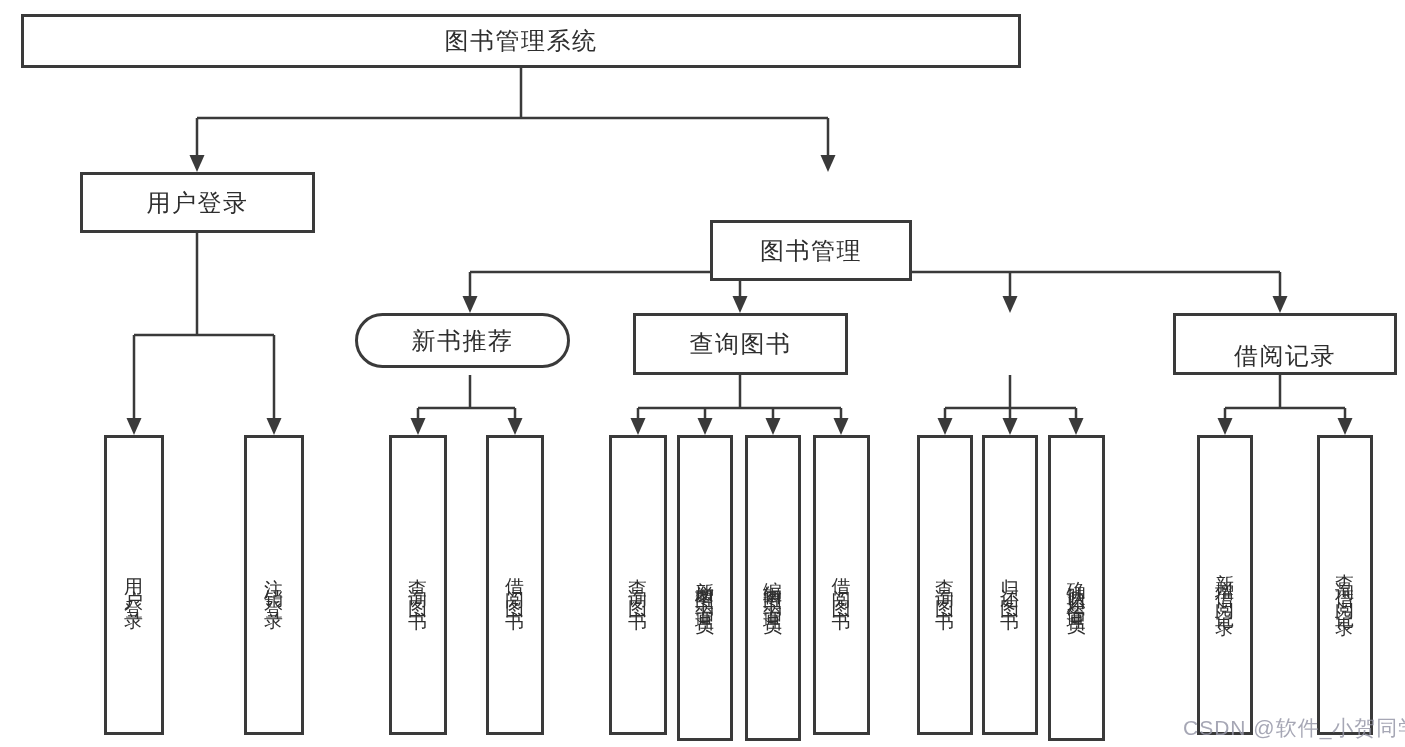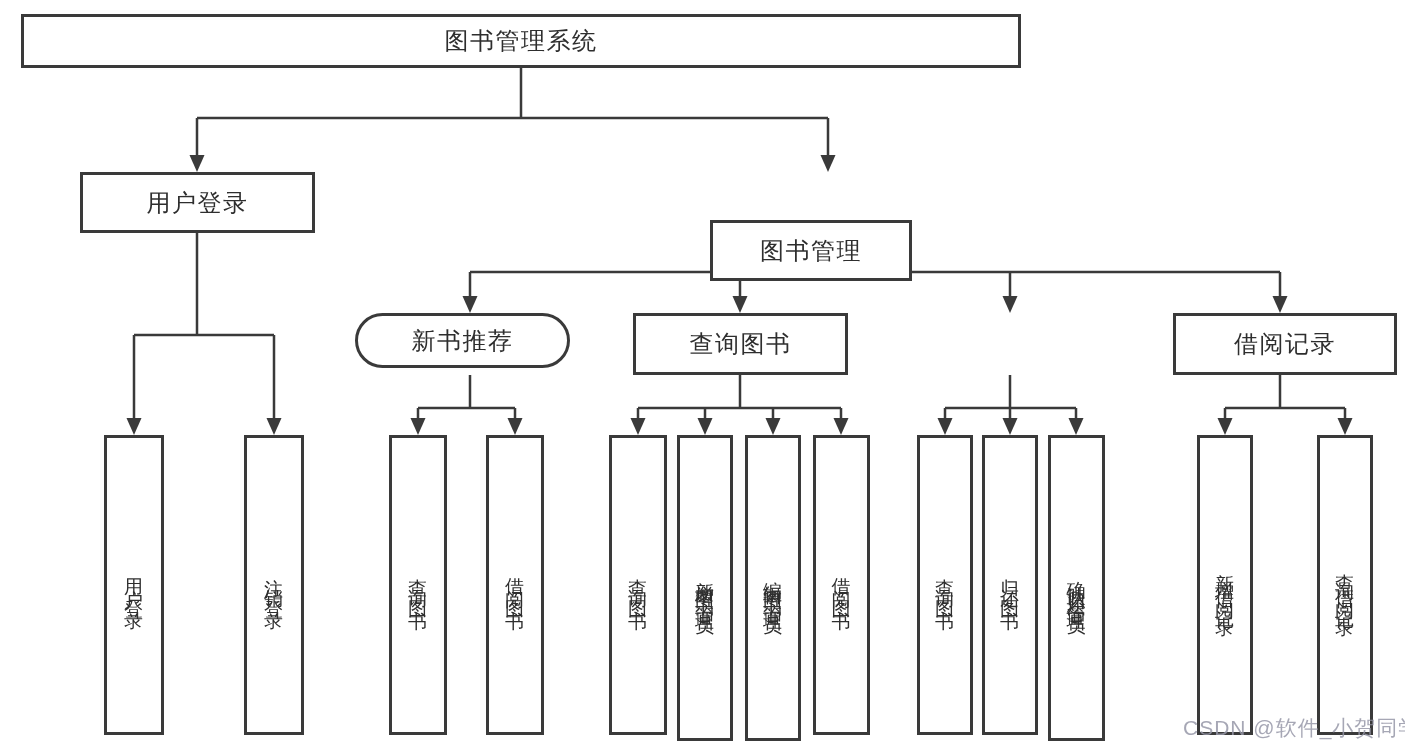--- a/index.html
+++ b/index.html
@@ -106,21 +106,21 @@
   <div class="node h-label" style="left:710px; top:172px; width:202px; height:61px;margin-top:48px;">
     <span>图书管理</span>
   </div>
 
   <div class="node h-label" style="left:355px; top:313px; width:215px; height:55px;border-radius:28px;">
     <span>新书推荐</span>
   </div>
   <div class="node h-label" style="left:633px; top:313px; width:215px; height:62px;">
     <span>查询图书</span>
   </div>
-  <div class="node h-label" style="left:1173px; top:313px; width:224px; height:62px;">
+  <div class="node h-label" style="left:1173px; top:313px; width:224px; height:62px;align-items:flex-end;">
     <span>借阅记录</span>
   </div>
 
   <div class="node leaf" style="left:104px; top:435px; width:60px; height:300px;">
     <span class="v-text">用户登录</span>
   </div>
   <div class="node leaf" style="left:244px; top:435px; width:60px; height:300px;">
     <span class="v-text">注销登录</span>
   </div>
 

